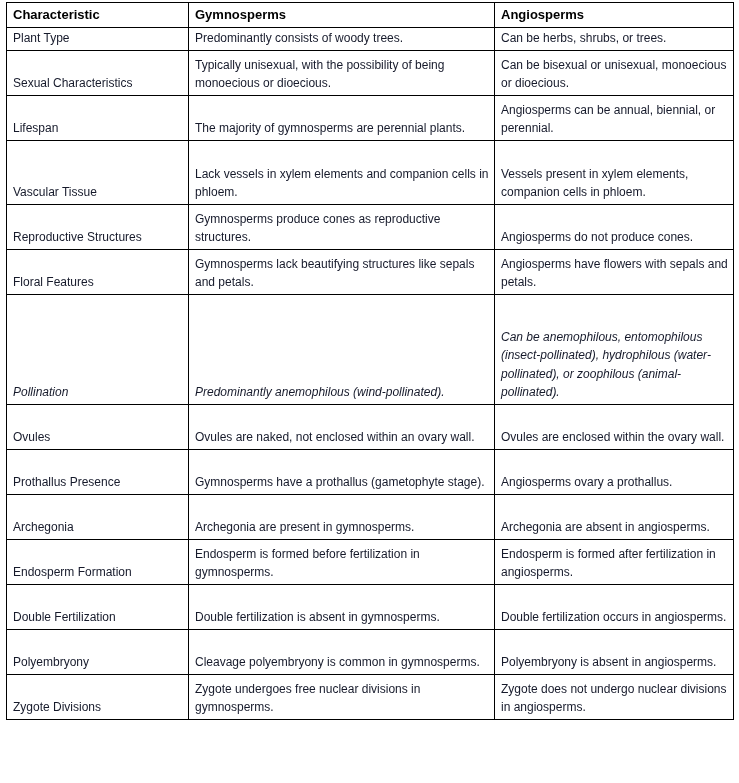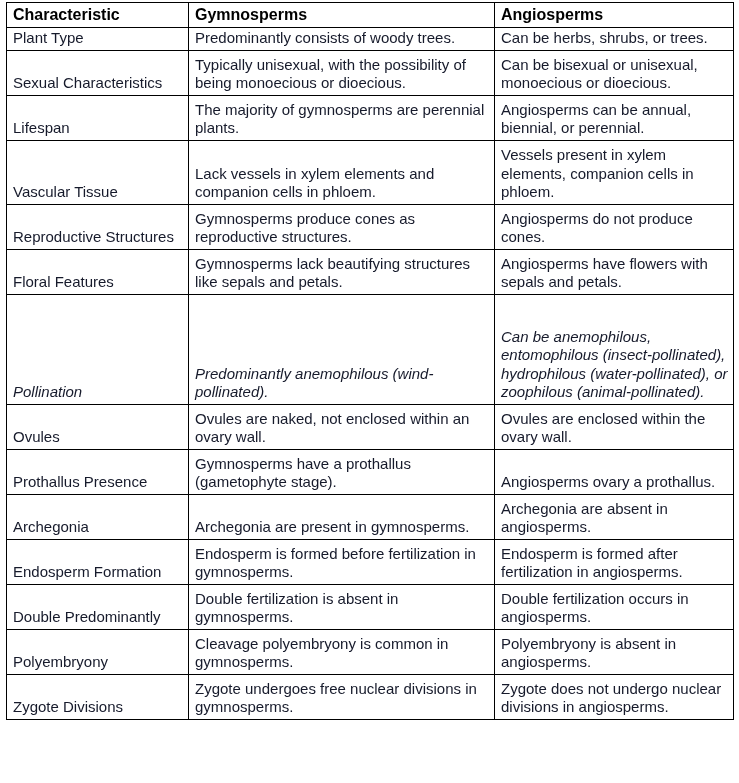--- a/index.html
+++ b/index.html
@@ -26,31 +26,31 @@
   }
   table.compare col.c1 { width: 182px; }
   table.compare col.c2 { width: 306px; }
   table.compare col.c3 { width: 239px; }
 
   table.compare th,
   table.compare td {
     border: 1px solid #000000;
     vertical-align: bottom;
     color: #161a2b;
-    font-size: 15px;
+    font-size: 12px;
     line-height: 18.6px;
     padding: 1px 5px 2px 6px;
     text-align: left;
     word-wrap: break-word;
     overflow-wrap: break-word;
     hyphens: none;
   }
   table.compare th {
     font-weight: bold;
-    font-size: 16px;
+    font-size: 13px;
     color: #000000;
     vertical-align: middle;
     height: 20px;
     padding-top: 2px;
     padding-bottom: 2px;
   }
   table.compare td.label {
     white-space: normal;
   }
   
@@ -126,21 +126,21 @@
           <td class="label">Archegonia</td>
           <td>Archegonia are present in gymnosperms.</td>
           <td>Archegonia are absent in angiosperms.</td>
         </tr>
         <tr data-rowh="2">
           <td class="label">Endosperm Formation</td>
           <td>Endosperm is formed before fertilization in gymnosperms.</td>
           <td>Endosperm is formed after fertilization in angiosperms.</td>
         </tr>
         <tr data-rowh="2">
-          <td class="label">Double Predominantly</td>
+          <td class="label">Double Fertilization</td>
           <td>Double fertilization is absent in gymnosperms.</td>
           <td>Double fertilization occurs in angiosperms.</td>
         </tr>
         <tr data-rowh="2">
           <td class="label">Polyembryony</td>
           <td>Cleavage polyembryony is common in gymnosperms.</td>
           <td>Polyembryony is absent in angiosperms.</td>
         </tr>
         <tr data-rowh="2">
           <td class="label">Zygote Divisions</td>

